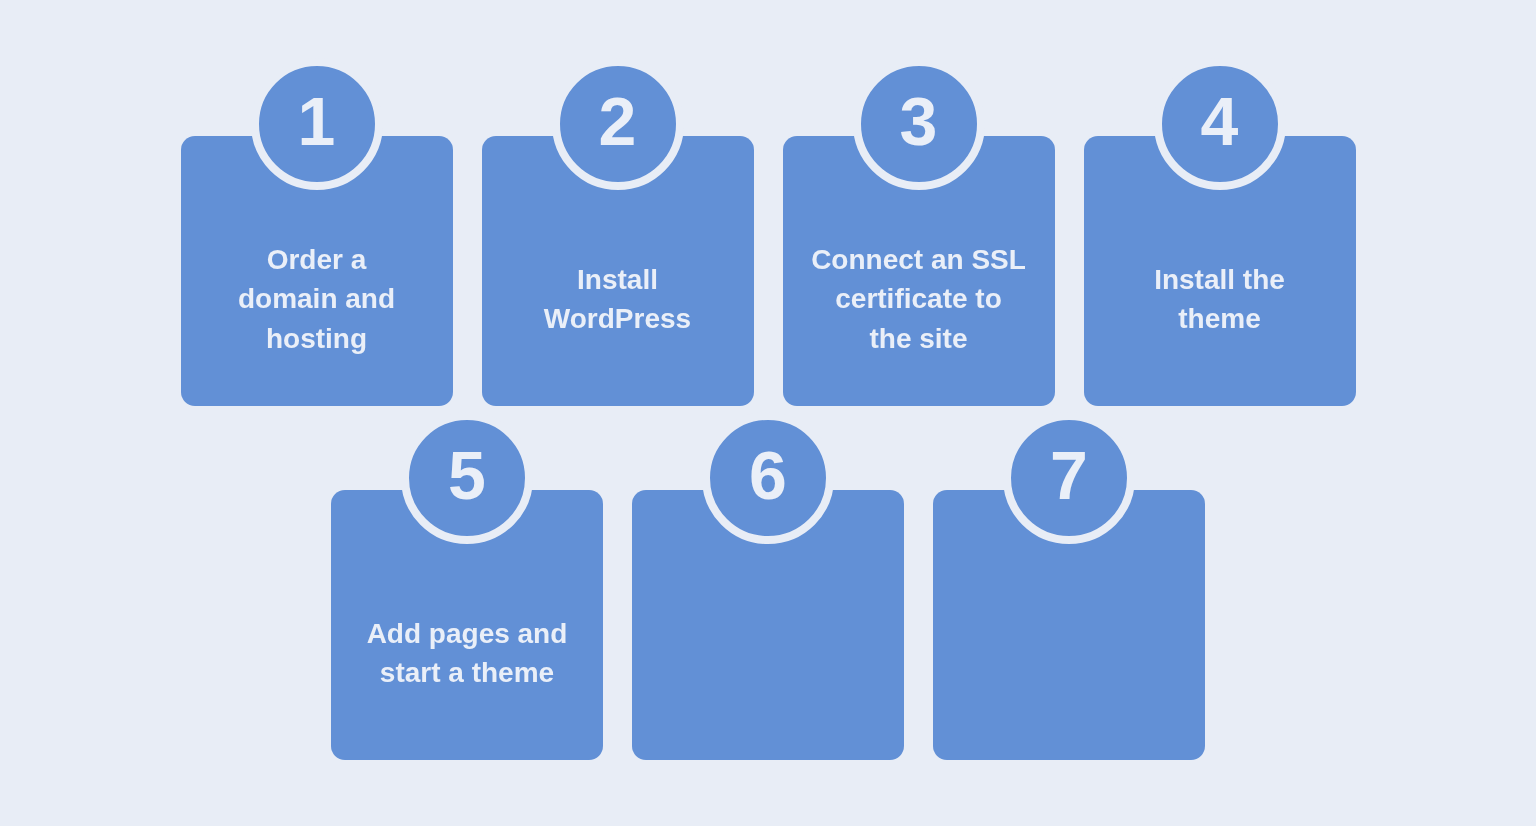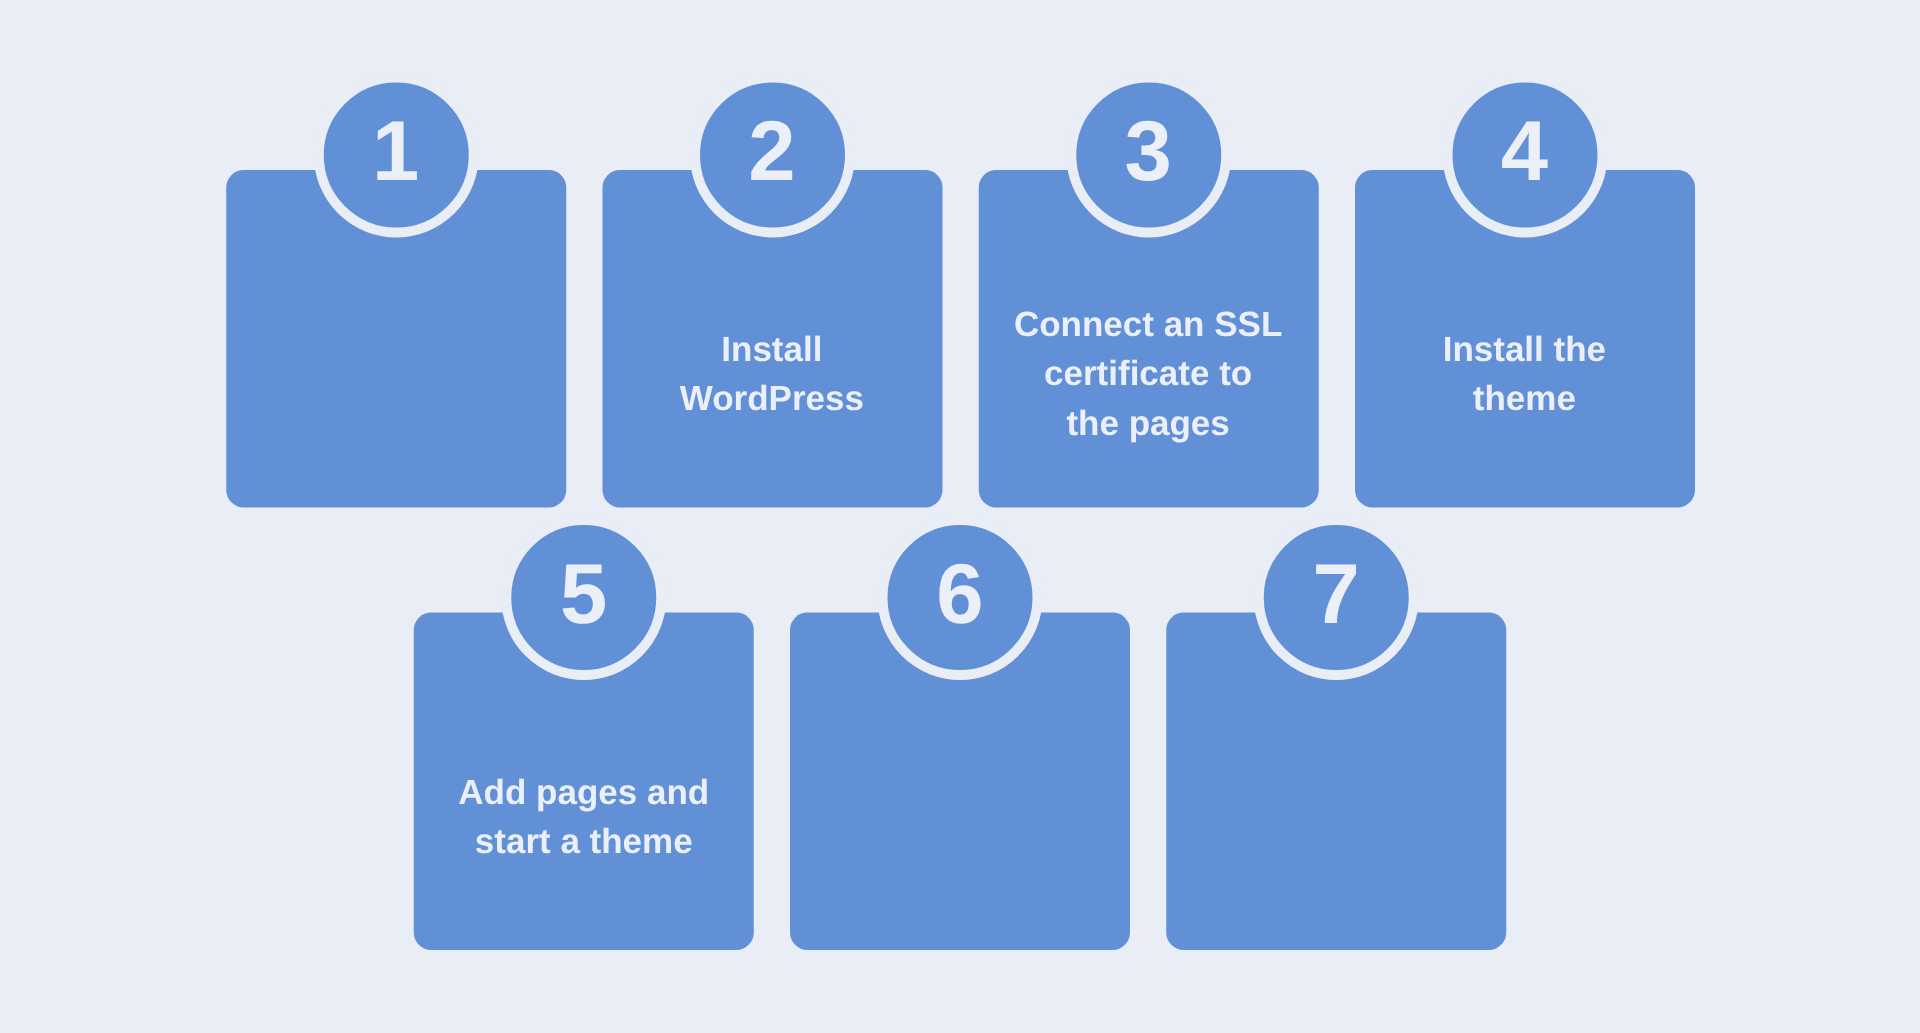--- a/index.html
+++ b/index.html
@@ -74,37 +74,40 @@
 <body>
 
 <div class="canvas">
 
   <div class="row row-1">
 
     <div class="step-card">
       <div class="badge">
         <span class="badge-number">1</span>
       </div>
+      <div class="step-label">Order a
+domain and
+hosting</div>
     </div>
 
     <div class="step-card">
       <div class="badge">
         <span class="badge-number">2</span>
       </div>
       <div class="step-label">Install
 WordPress</div>
     </div>
 
     <div class="step-card">
       <div class="badge">
         <span class="badge-number">3</span>
       </div>
       <div class="step-label">Connect an SSL
 certificate to
-the pages</div>
+the site</div>
     </div>
 
     <div class="step-card">
       <div class="badge">
         <span class="badge-number">4</span>
       </div>
       <div class="step-label">Install the
 theme</div>
     </div>
 

